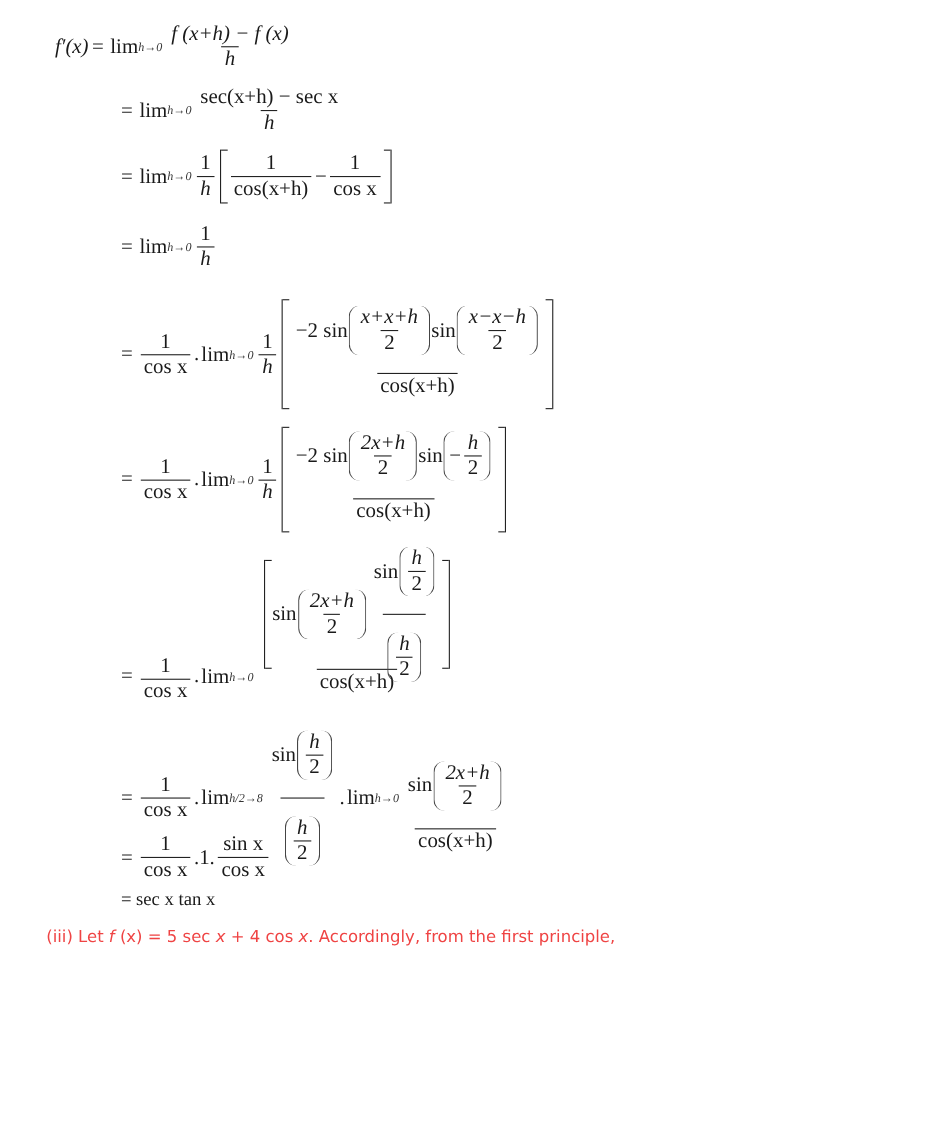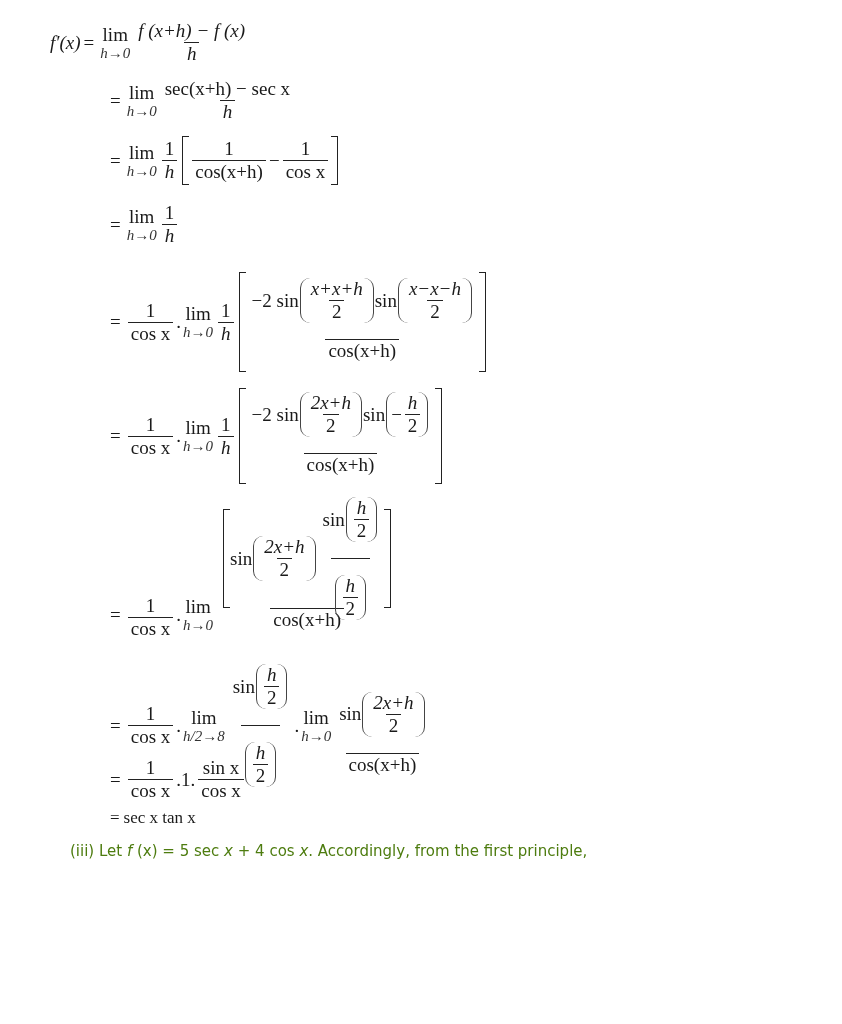--- a/index.html
+++ b/index.html
@@ -2,29 +2,29 @@
 <html><head>
 <meta charset="utf-8">
 <style>
   html, body { margin:0; padding:0; background:#ffffff; }
   body { width:842px; height:1024px; position:relative; overflow:hidden; color:#1a1a1a; }
   .line { position:absolute; display:flex; align-items:center; font-family:"Liberation Serif", serif; font-size:19px; white-space:nowrap; }
   .it { font-style:italic;text-align:center; }
   .frac { display:inline-flex; flex-direction:column; align-items:center; vertical-align:middle; margin:0 3px; }
   .frac > .num { padding:0 3px; text-align:center; display:flex; align-items:center; }
   .frac > .den { padding:0 3px; text-align:center; border-top:1px solid #222; display:flex; align-items:center; justify-content:center; }
-  .lim { display:inline-flex; flex-direction:column; align-items:center; vertical-align:middle; margin:0 2px; line-height:1; }
-  .lim .sub { font-size:15px; font-style:italic; color:#333; margin-top:2px; }
+  .lim { display:inline-flex; flex-direction:row; align-items:center; vertical-align:middle; margin:0 2px; line-height:1; }
+  .lim .sub { font-size:11px; font-style:italic; color:#333; margin-top:2px; }
   .brk { display:inline-flex; align-items:center; border-left:1.5px solid #222; border-right:1.5px solid #222; padding:2px 6px; position:relative; margin:0 2px; }
   .brk::before, .brk::after { content:""; position:absolute; width:6px; top:0; bottom:0; border-top:1.5px solid #222; border-bottom:1.5px solid #222; }
   .brk::before { left:0; }
   .brk::after { right:0; }
   .par { display:inline-flex; align-items:center; border-left:1px solid #444; border-right:1px solid #444; border-radius:10px; padding:0 4px; margin:16px 1px; }
   .eq { margin-right:4px; }
-  .text-line { position:absolute; left:42px; top:842px; font-family:"DejaVu Sans", sans-serif; font-size:15px; color:#4d7c0f;margin-left:28px; }
+  .text-line { position:absolute; left:42px; top:842px; font-family:"DejaVu Sans", sans-serif; font-size:15px; color:#ef4444; }
 </style>
 </head>
 <body>
 
 <div class="line" style="left:50px; top:20px;">
   <span class="it">f′(x)</span>
   <span class="eq" style="margin-left:3px;">=</span>
   <span class="lim">
     <span>lim</span>
     <span class="sub">h→0</span>

